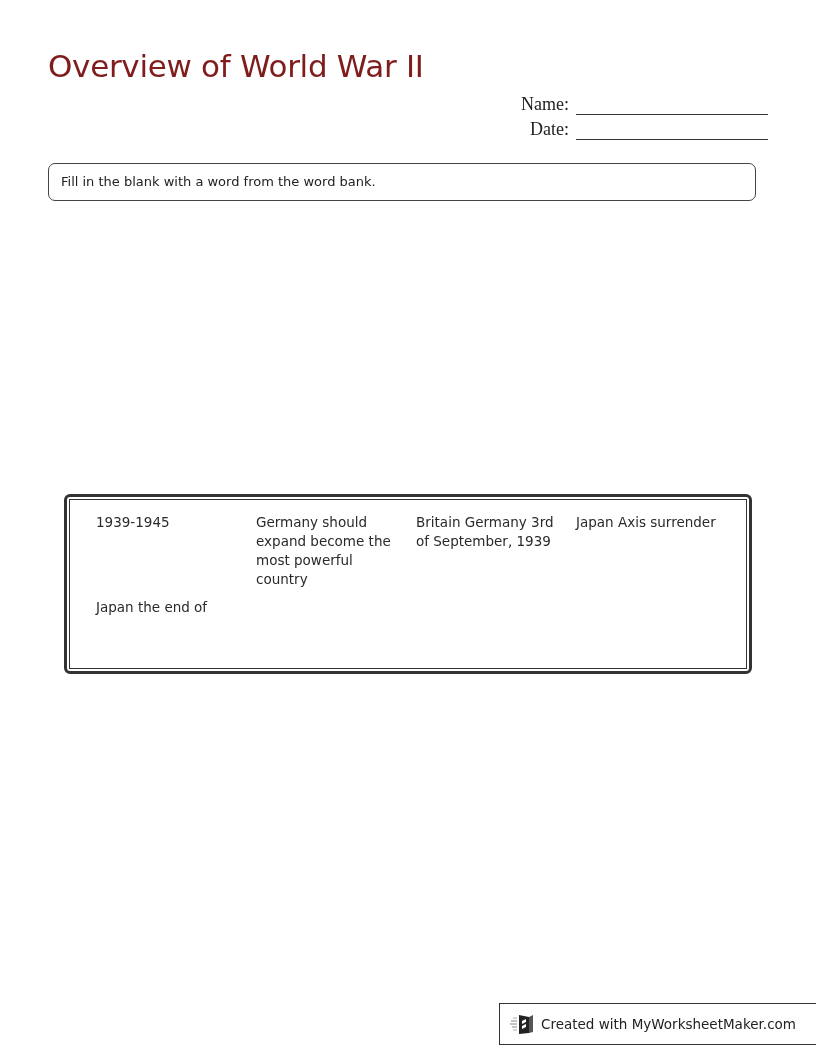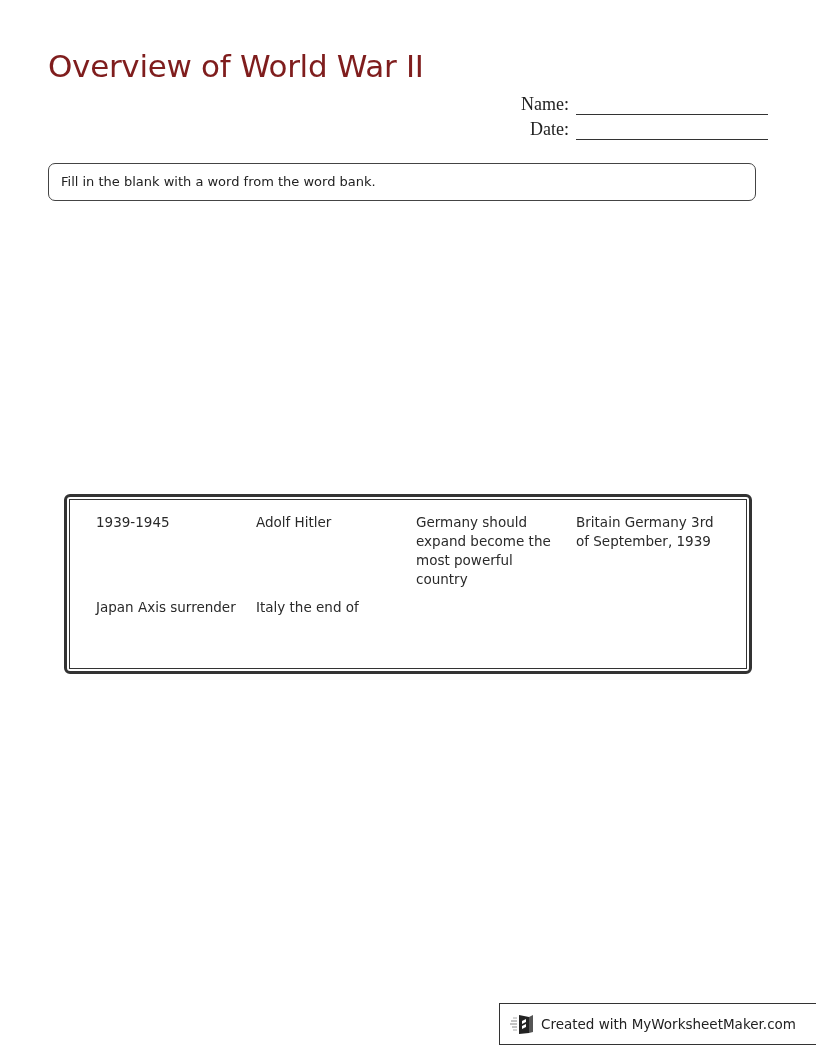--- a/index.html
+++ b/index.html
@@ -77,25 +77,24 @@
 </div>
 
 <div class="instructions">
   <span>Fill in the blank with a word from the word bank.</span>
 </div>
 
 <div class="word-bank">
   <div class="word-bank-inner">
     <div class="wb-grid">
       <span>1939-1945</span>
-      <span>Adolf Hitler</span>
       <span>Germany should expand become the most powerful country</span>
       <span>Britain Germany 3rd of September, 1939</span>
       <span>Japan Axis surrender</span>
-      <span>Italy the end of</span>
+      <span>Japan the end of</span>
     </div>
   </div>
 </div>
 
 <div class="footer">
   <svg class="logo" viewBox="0 0 26 22">
     <line x1="1" y1="8" x2="7" y2="8" stroke="#888" stroke-width="1"></line>
     <line x1="0" y1="11" x2="7" y2="11" stroke="#888" stroke-width="1"></line>
     <line x1="2" y1="14" x2="7" y2="14" stroke="#888" stroke-width="1"></line>
     <line x1="3" y1="5" x2="7" y2="5" stroke="#aaa" stroke-width="1"></line>

